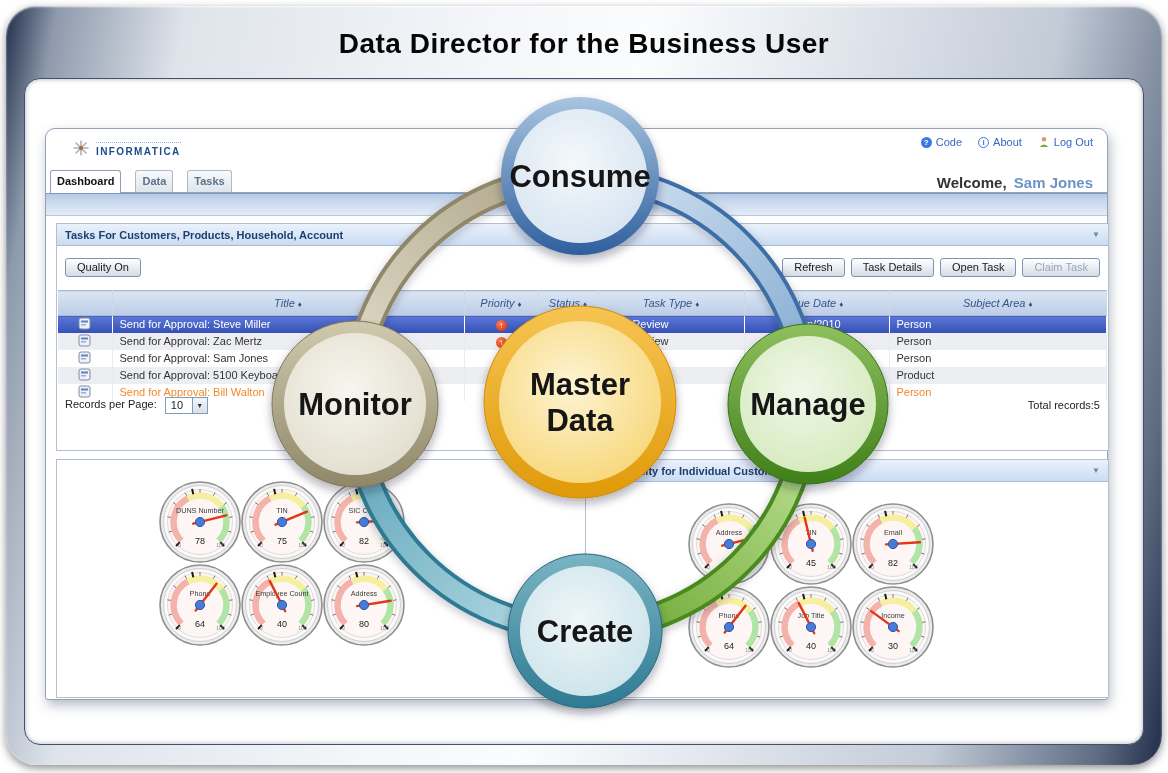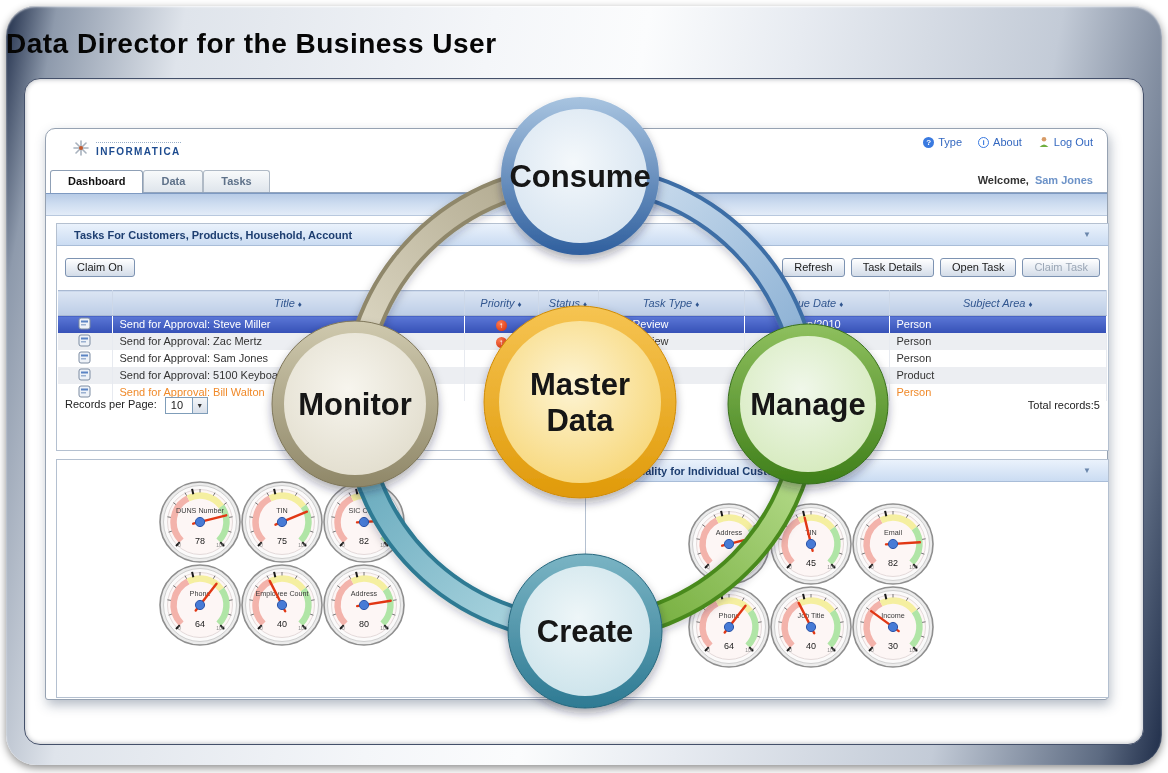--- a/index.html
+++ b/index.html
@@ -4,51 +4,51 @@
 <style>
   html,body{margin:0;padding:0;background:#fff;}
   *{box-sizing:border-box;}
   .stage{position:relative;width:1168px;height:773px;background:#fff;overflow:hidden;
          font-family:"Liberation Sans",sans-serif;}
   
   .frame{position:absolute;left:6px;top:6px;right:6px;bottom:8px;border-radius:30px;
     background:linear-gradient(100deg,#1f2d49 0%,#8e9aac 4%,#dfe4eb 14%,#f4f6f9 38%,#fbfcfd 50%,
                #e7ebf1 62%,#c3cbd7 82%,#5d6b82 95%,#1f2d49 100%);
     box-shadow:0 3px 8px rgba(0,0,0,.45), inset 0 1px 2px rgba(255,255,255,.8);}
-  .slide-title{position:absolute;left:0;right:0;top:22px;text-align:left;
+  .slide-title{position:absolute;left:0;right:0;top:22px;text-align:center;
     font-size:28px;font-weight:bold;color:#060606;letter-spacing:.5px;}
   .frame-inner{position:absolute;left:18px;right:18px;top:72px;bottom:20px;background:#fff;
     border-radius:16px;border:1px solid #44506a;box-shadow:inset 0 0 5px rgba(20,30,50,.35);}
   
   .dashboard{position:absolute;left:45px;top:128px;width:1063px;height:572px;background:#fff;
     border:1px solid #96a2b2;border-radius:10px 10px 3px 3px;
     box-shadow:2px 5px 12px rgba(40,60,90,.35);z-index:5;}
   .brand{position:absolute;left:26px;top:10px;display:flex;align-items:flex-end;gap:6px;}
   .brand-icon{line-height:0;}
   .brand-text{font-size:10px;font-weight:bold;letter-spacing:1.4px;color:#1d4b8f;
     border-top:1px dotted #9ab0c8;padding-top:3px;}
   .header-links{position:absolute;right:14px;top:7px;display:flex;gap:16px;align-items:center;}
   .hlink{display:flex;align-items:center;gap:4px;font-size:11px;color:#3468c0;cursor:pointer;}
   .circ-ico{display:inline-block;width:11px;height:11px;border-radius:50%;font-size:8px;
     line-height:11px;text-align:center;font-weight:bold;}
-  .welcome{position:absolute;right:14px;top:45px;font-size:11px;font-weight:bold;color:#333;}
+  .welcome{position:absolute;right:14px;top:45px;font-size:15px;font-weight:bold;color:#333;}
   .welcome .welcome-user{color:#6d93c8;margin-left:3px;}
   .tabs{position:absolute;left:4px;right:0;top:40px;height:24px;display:flex;align-items:flex-end;
     border-bottom:1px solid #93a5bd;padding-left:0;}
-  .tab{height:22px;line-height:21px;padding:0 17px;font-size:11px;font-weight:bold;color:#5e7189;
+  .tab{height:22px;line-height:21px;padding:0 6px;font-size:11px;font-weight:bold;color:#5e7189;
     background:linear-gradient(#f8fafb,#dfe5ec);border:1px solid #b0bac6;border-bottom:none;
-    border-radius:3px 3px 0 0;margin-right:0;cursor:pointer;}
+    border-radius:3px 3px 0 0;margin-right:14px;cursor:pointer;}
   .tab.active{background:#fff;color:#111;border-color:#8fa0b6;margin-bottom:-1px;height:23px;}
   .blue-band{position:absolute;left:0;right:0;top:64px;height:23px;
     background:linear-gradient(#b7cbe6,#cddcf0 45%,#e3ecf8);
     border-top:1px solid #7e9ac2;border-bottom:1px solid #b8c8de;}
   
   .panel-header{height:22px;background:linear-gradient(#eaf2fc,#cbdcf2);
     border-bottom:1px solid #a9bdd8;display:flex;align-items:center;justify-content:space-between;
-    padding:0 17px;font-size:11px;font-weight:bold;color:#1d3e70;}
+    padding:0 8px;font-size:11px;font-weight:bold;color:#1d3e70;}
   .collapse-arrow{font-size:8px;color:#6a86ab;cursor:pointer;}
   .tasks-panel{position:absolute;left:10px;top:94px;width:1053px;height:228px;
     border:1px solid #b4c0d0;background:#fff;}
   .toolbar{position:absolute;left:8px;right:8px;top:32px;height:22px;display:flex;
     justify-content:space-between;align-items:center;}
   .btn{font-family:"Liberation Sans",sans-serif;font-size:11px;height:19px;padding:0 11px;
     border:1px solid #7d93b2;border-radius:3px;color:#1a1a1a;cursor:pointer;
     background:linear-gradient(#ffffff,#e7ecf3 55%,#d3dce8);}
   .btn.disabled{color:#9aa6b5;}
   .toolbar-right .btn{margin-left:6px;}
@@ -107,21 +107,21 @@
               <line x1="14" y1="4" x2="4" y2="14"></line>
           </g>
             <circle cx="9" cy="9" r="2" fill="#c45a2e"></circle>
         </svg>
       </span>
       <span class="brand-text">INFORMATICA</span>
     </div>
     <div class="header-links" id="header-links">
         <span class="hlink">
           <span class="circ-ico" style="background:#3a7ae0;color:#fff;">?</span>
-          <span>Type</span>
+          <span>Code</span>
         </span>
         <span class="hlink">
           <span class="circ-ico" style="background:#fff;border:1px solid #3a7ae0;color:#3a7ae0;line-height:9px;">i</span>
           <span>About</span>
         </span>
         <span class="hlink">
           <span class="ricon"><svg width="12" height="12" viewBox="0 0 12 12">
               <circle cx="6" cy="3.2" r="2.3" fill="#d79b66"></circle>
               <path d="M1.6 11 Q6 5.8 10.4 11 Z" fill="#6fae3e"></path>
             </svg></span>
@@ -138,21 +138,21 @@
         <span class="tab">Tasks</span>
       </div>
     <div class="blue-band"></div>
 
     <div class="tasks-panel">
       <div class="panel-header">
         <span>Tasks For Customers, Products, Household, Account</span>
         <span class="collapse-arrow">▼</span>
       </div>
       <div class="toolbar">
-        <button class="btn">Claim On</button>
+        <button class="btn">Quality On</button>
         <span class="toolbar-right" id="task-buttons"><button class="btn">Refresh</button><button class="btn">Task Details</button><button class="btn">Open Task</button><button class="btn disabled">Claim Task</button></span>
       </div>
       <div class="task-table-wrap">
         <table class="task-table">
           <colgroup>
             <col style="width:54px">
               <col style="width:352px">
               <col style="width:74px">
             <col style="width:60px">
               <col style="width:146px">

